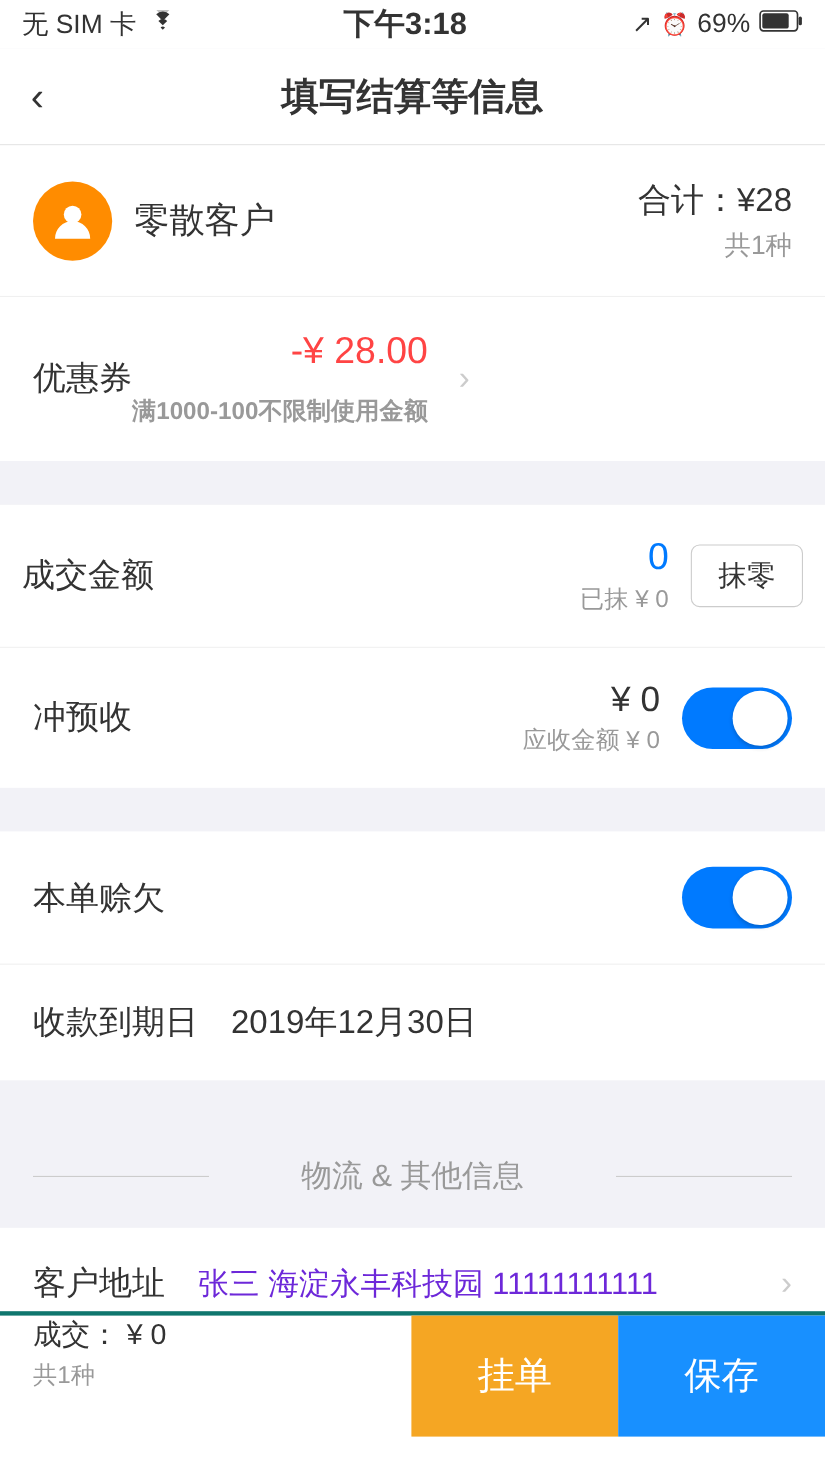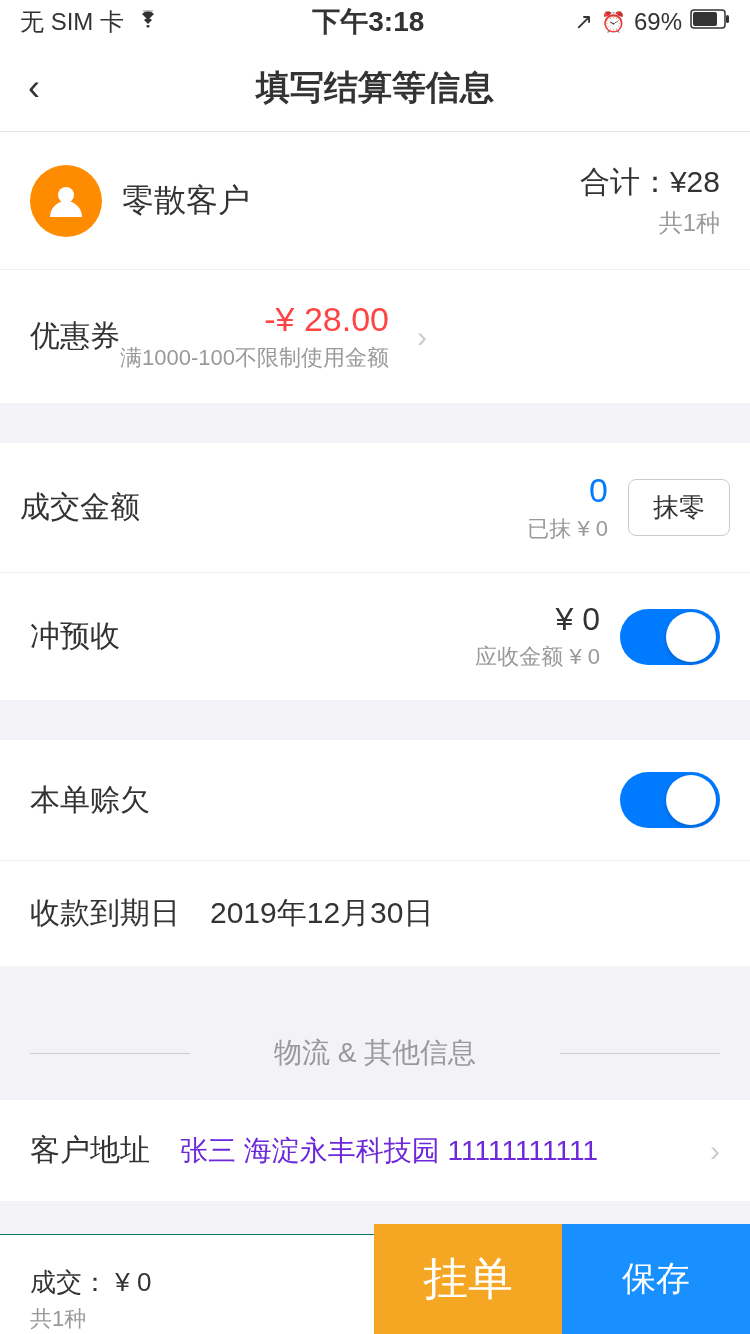--- a/index.html
+++ b/index.html
@@ -90,21 +90,21 @@
       display: flex;
       align-items: center;
       justify-content: flex-start;
       padding: 30px 30px;
       background: #fff;
       border-top: 1px solid #f0f0f0;
     }
     .coupon-label { font-size: 30px; color: #333; }
     .coupon-right { text-align: right; display: flex; align-items: center; gap: 28px; }
     .coupon-discount { font-size: 34px; color: #ff4444; font-weight: 500; }
-    .coupon-desc { font-size: 22px; color: #999; margin-top: 4px; }
+    .coupon-desc { font-size: 22px; color: #999; margin-top: 20px; font-weight: bold; }
     .chevron { font-size: 30px; color: #ccc; }
 
     
     .section-divider {
       height: 20px;
       background: #f2f2f7;
     }
 
     
     .form-row {
@@ -228,40 +228,40 @@
     .address-label { font-size: 30px; color: #333; flex-shrink: 0; margin-right: 30px; }
     .address-value { font-size: 28px; color: #6d28d9; flex: 1; }
     .address-chevron { font-size: 30px; color: #ccc; }
 
     
     .bottom-bar {
       position: fixed;
       bottom: 0;
       left: 0;
       width: 750px;
-      height: 100px;
-      background: #fff;
-      display: flex;
-      align-items: flex-end;
-      border-top: 1px solid #0f766e;
+      height: 142px;
+      background: #fff;
+      display: flex;
+      align-items: flex-start;
+      border-top: 4px solid #0f766e;
     }
     .bottom-summary {
       flex: 1;
       padding: 0 30px;
     }
     .bottom-summary-top { font-size: 26px; color: #333; }
     .bottom-summary-bottom { font-size: 22px; color: #999; margin-top: 4px; }
     .btn-hang {
       width: 188px;
       height: 110px;
       background: #f5a623;
       display: flex;
       align-items: center;
       justify-content: center;
-      font-size: 45px;
+      font-size: 34px;
       color: #fff;
       cursor: pointer;
     }
     .btn-save {
       width: 188px;
       height: 110px;
       background: #1890ff;
       display: flex;
       align-items: center;
       justify-content: center;

